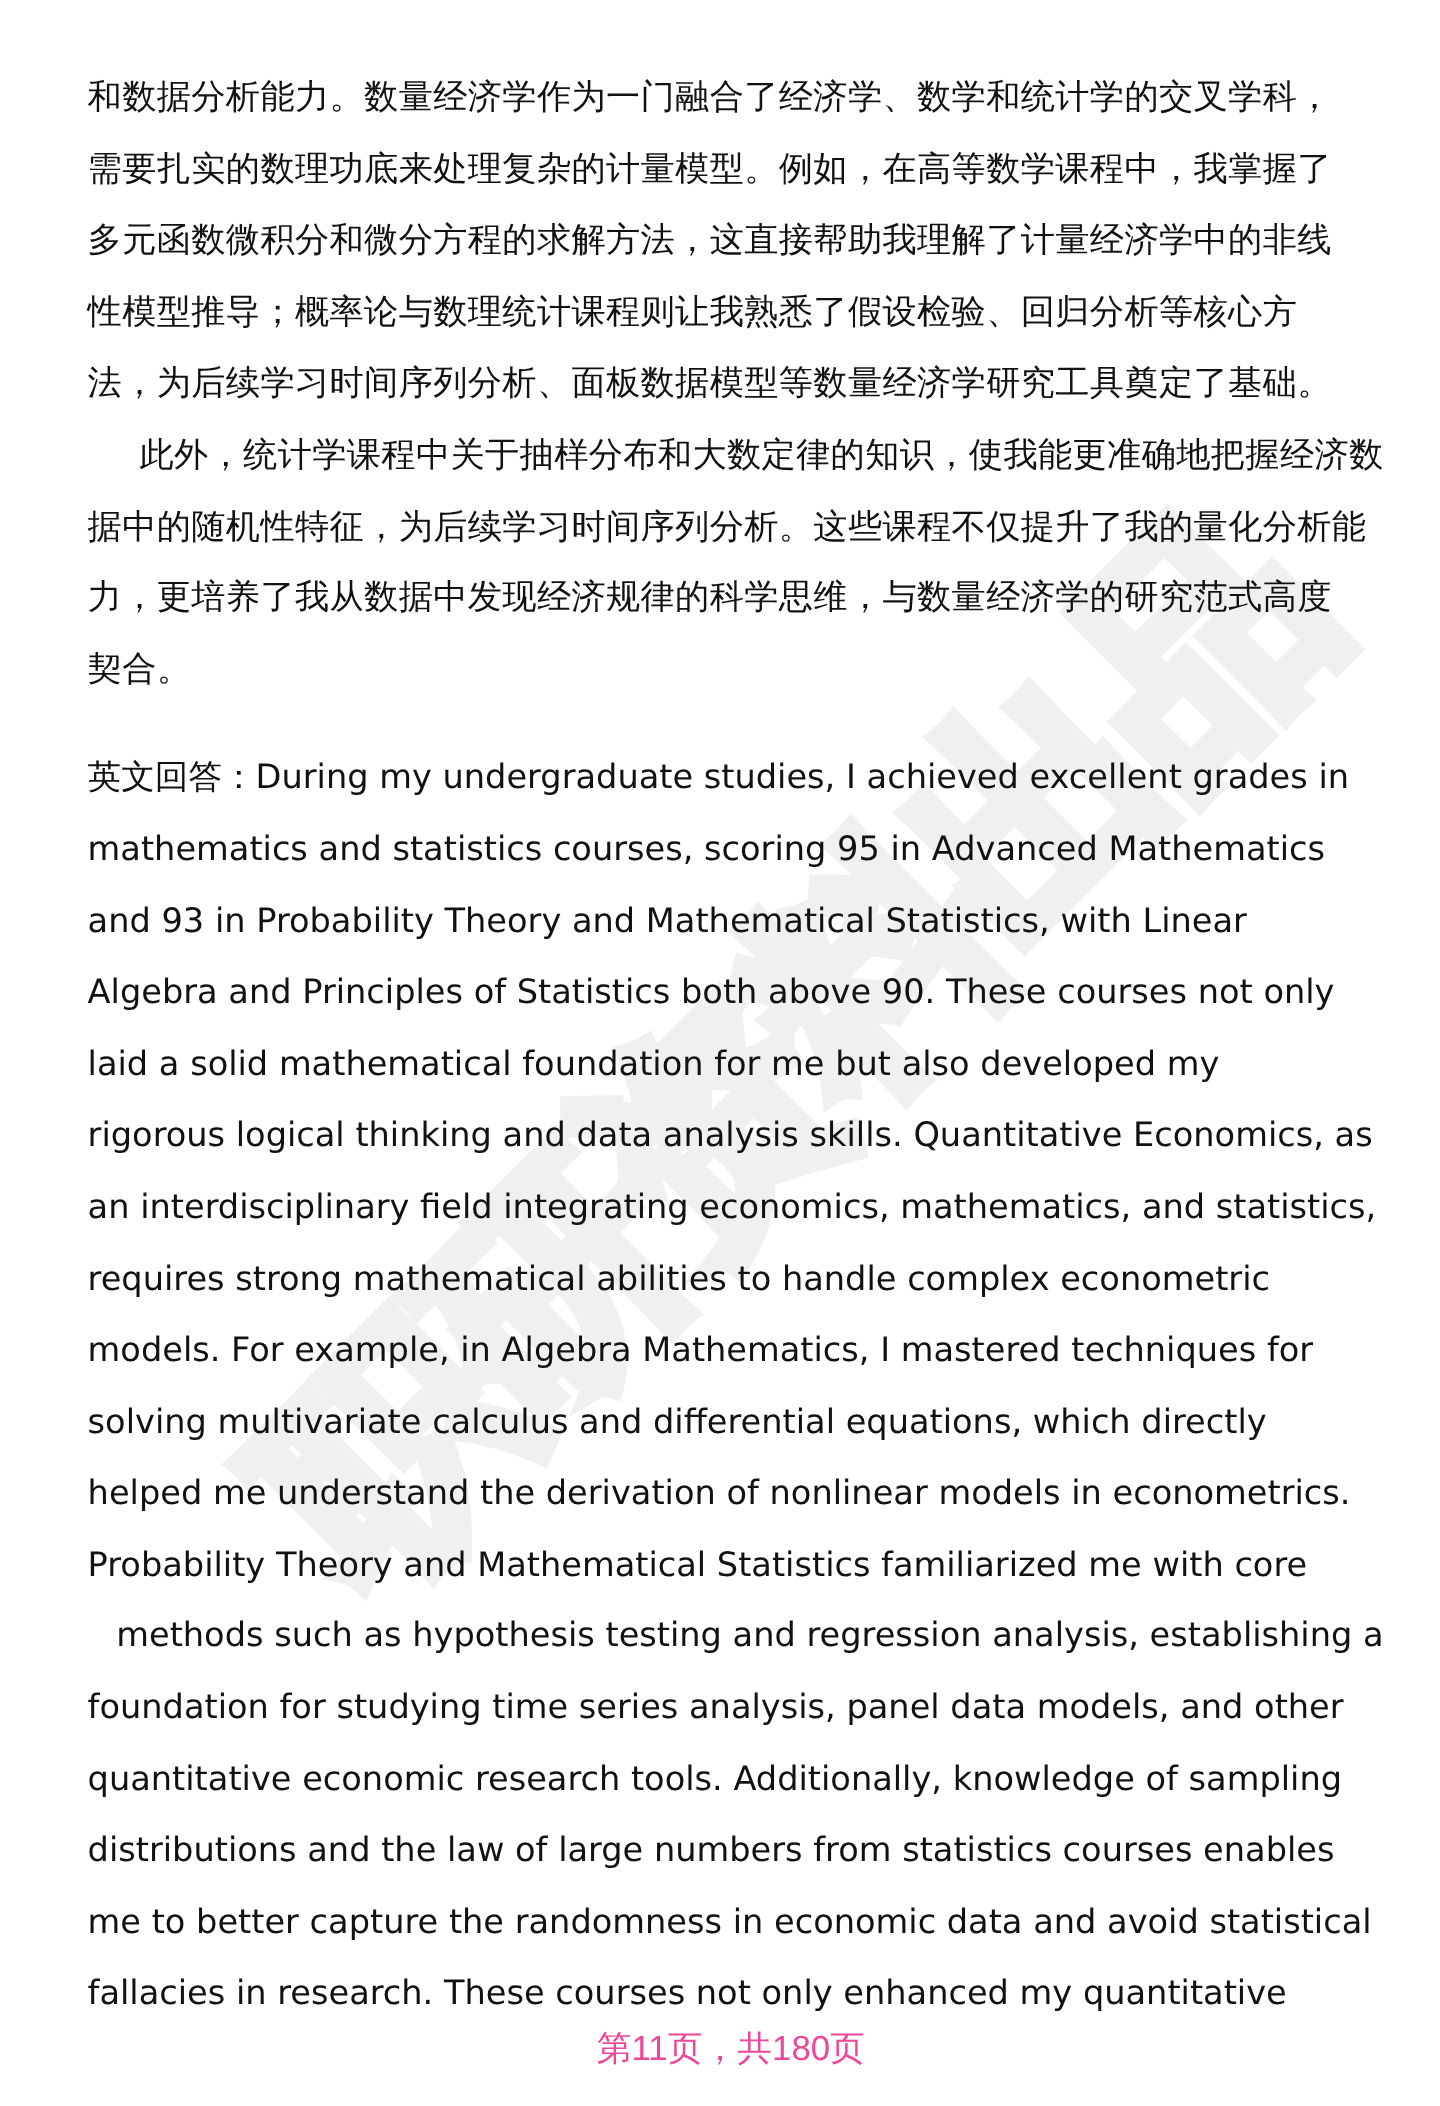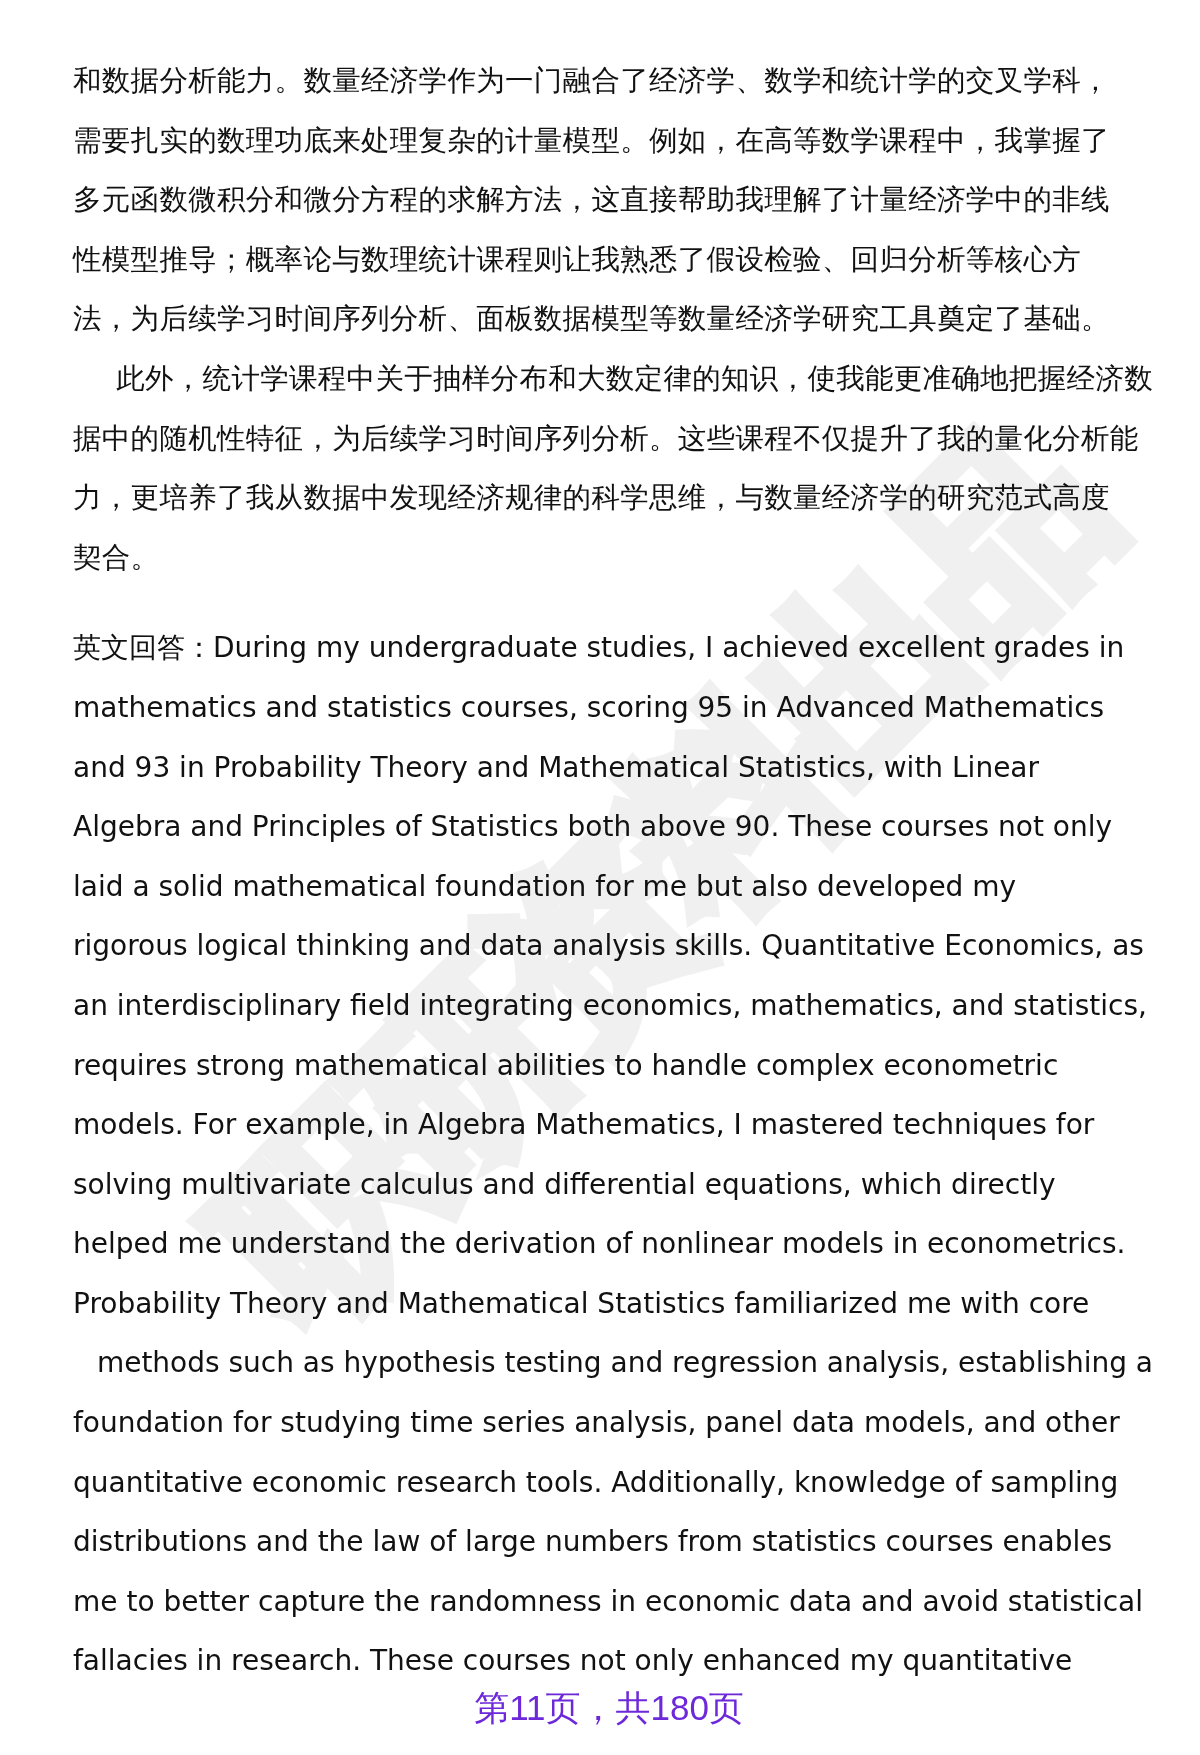--- a/index.html
+++ b/index.html
@@ -73,23 +73,23 @@
   .label {
     margin-right: 0;
   }
   .footer {
     position: absolute;
     left: 0;
     width: 1200px;
     top: 1690px;
     text-align: center;
     font-family: "Liberation Sans", sans-serif;
-    font-size: 35px;
+    font-size: 29px;
     line-height: 36px;
-    color: #6d28d9;
+    color: #ec4899;
     z-index: 1;
   }
   .footer span { padding-left: 18px; }
 </style>
 </head>
 <body>
 
 <div class="page">
 
   <div class="watermark">职研资料出品</div>

